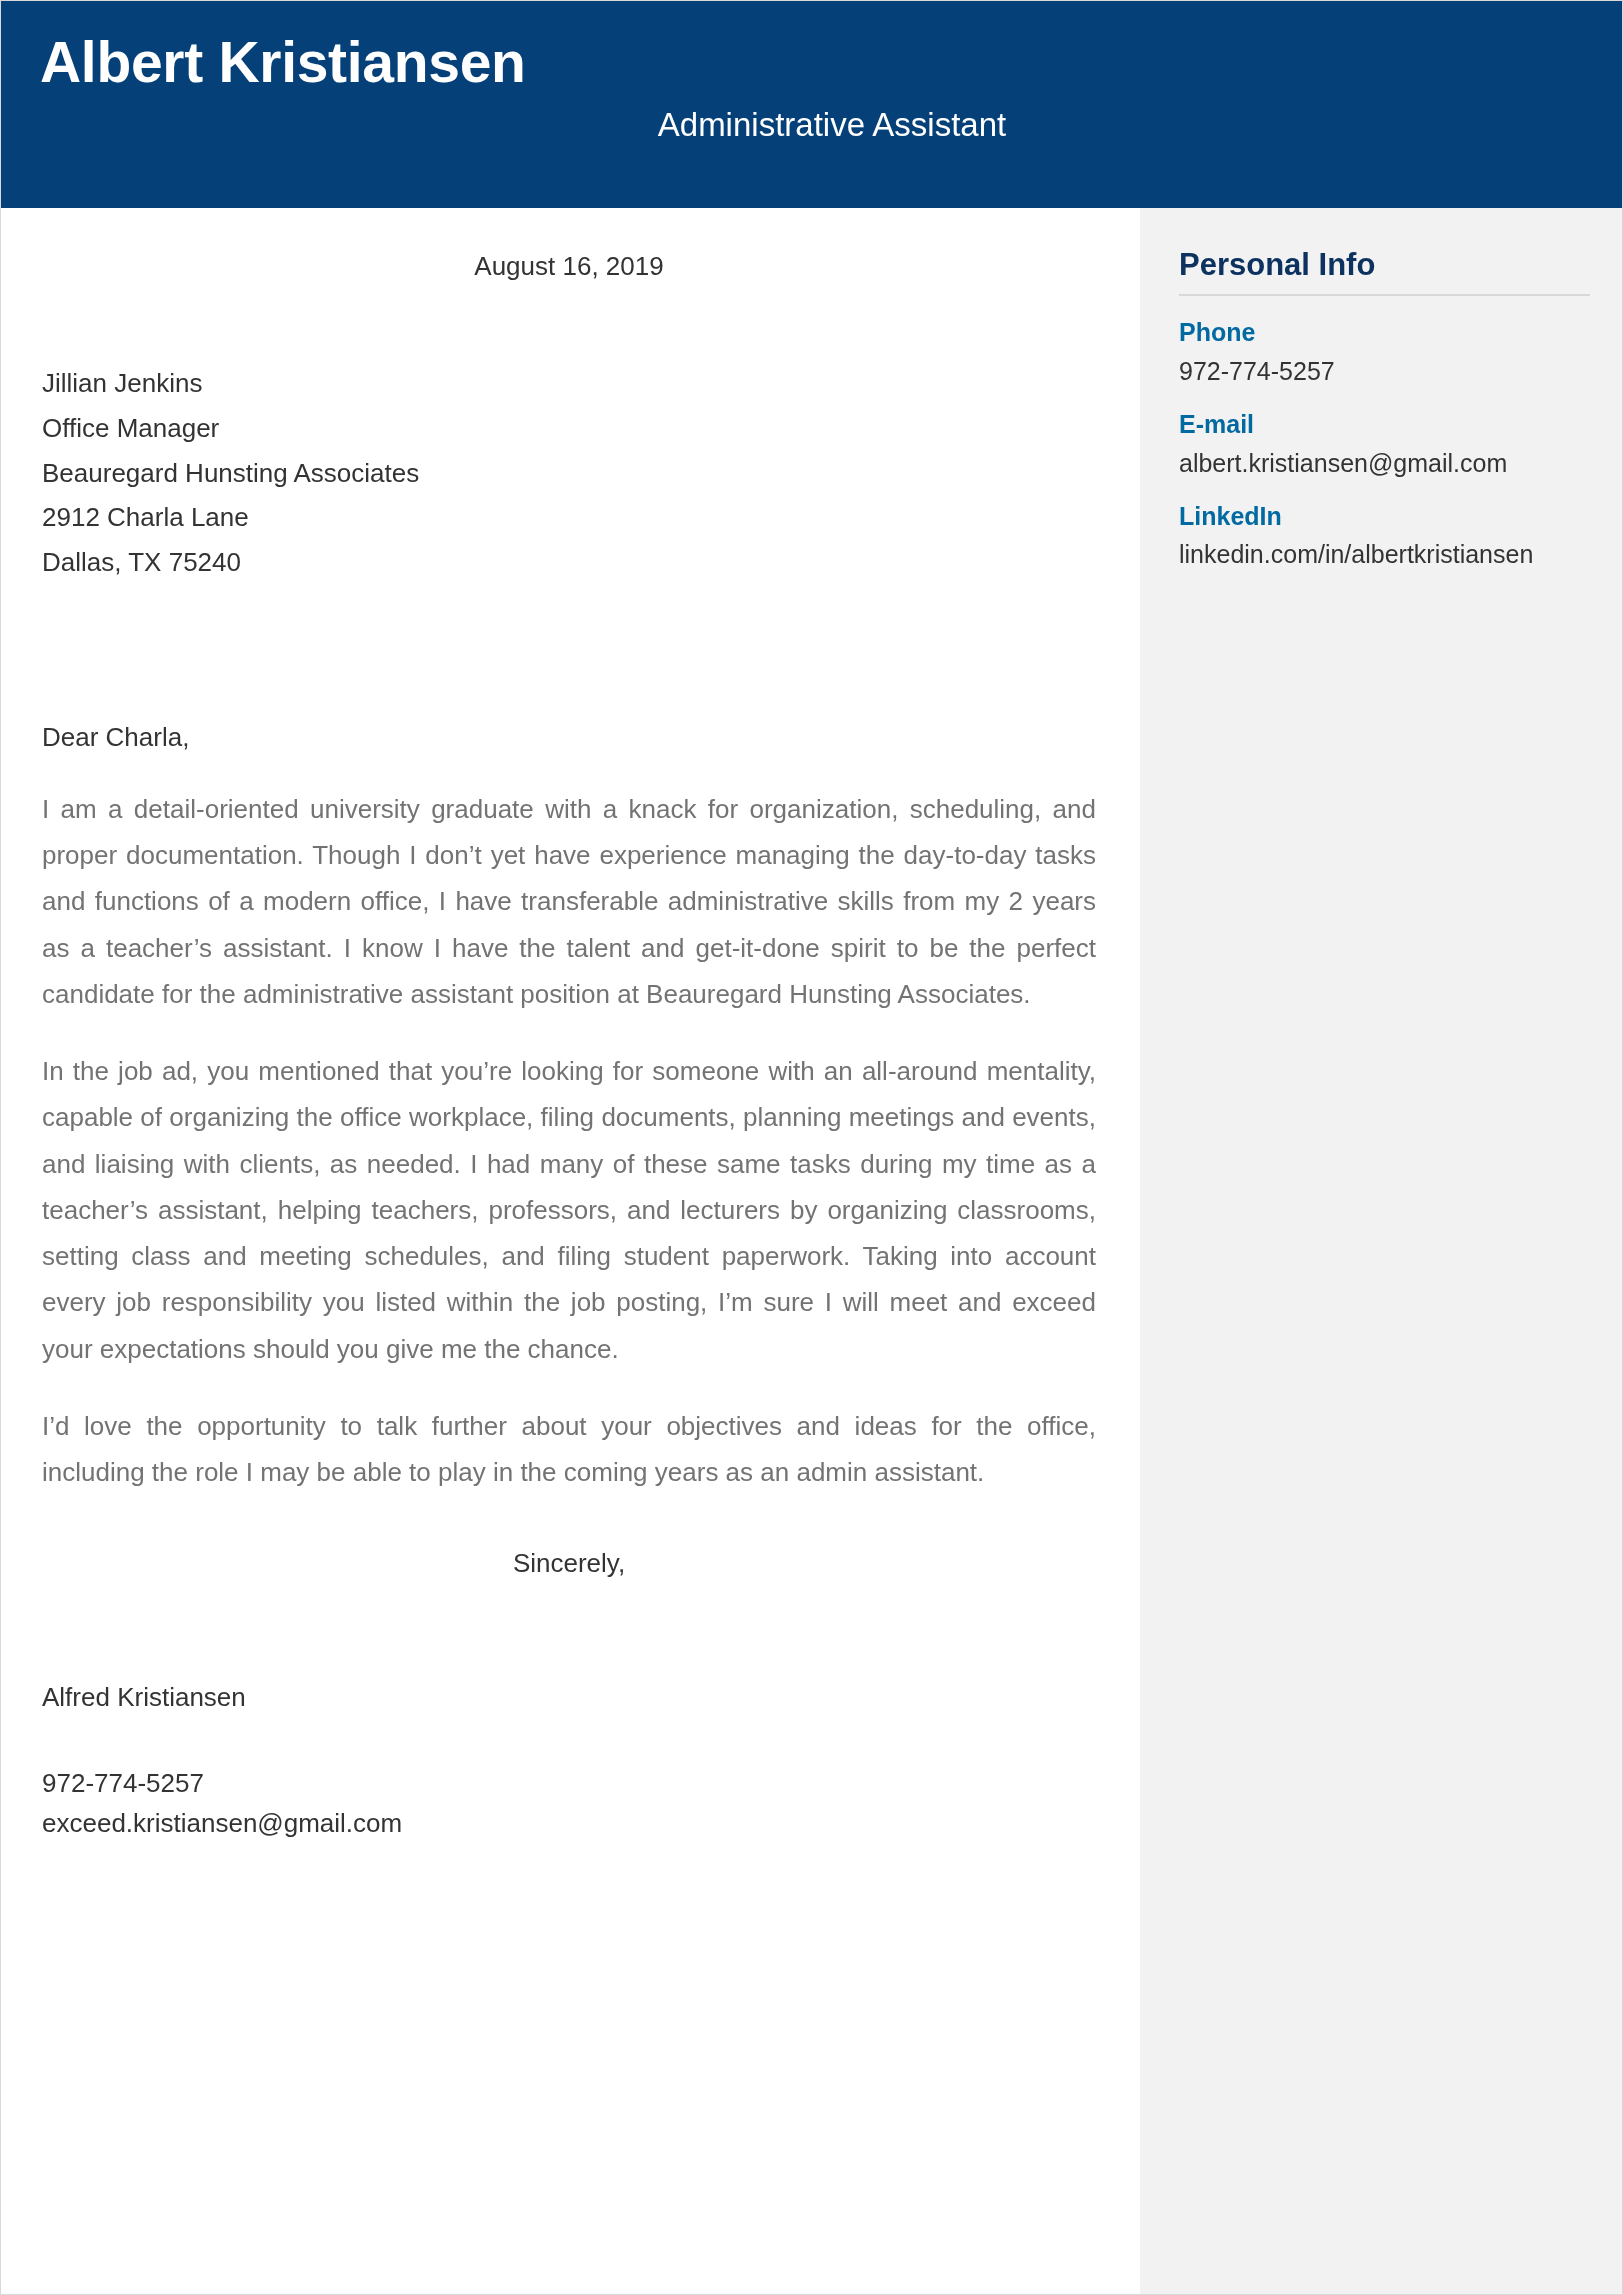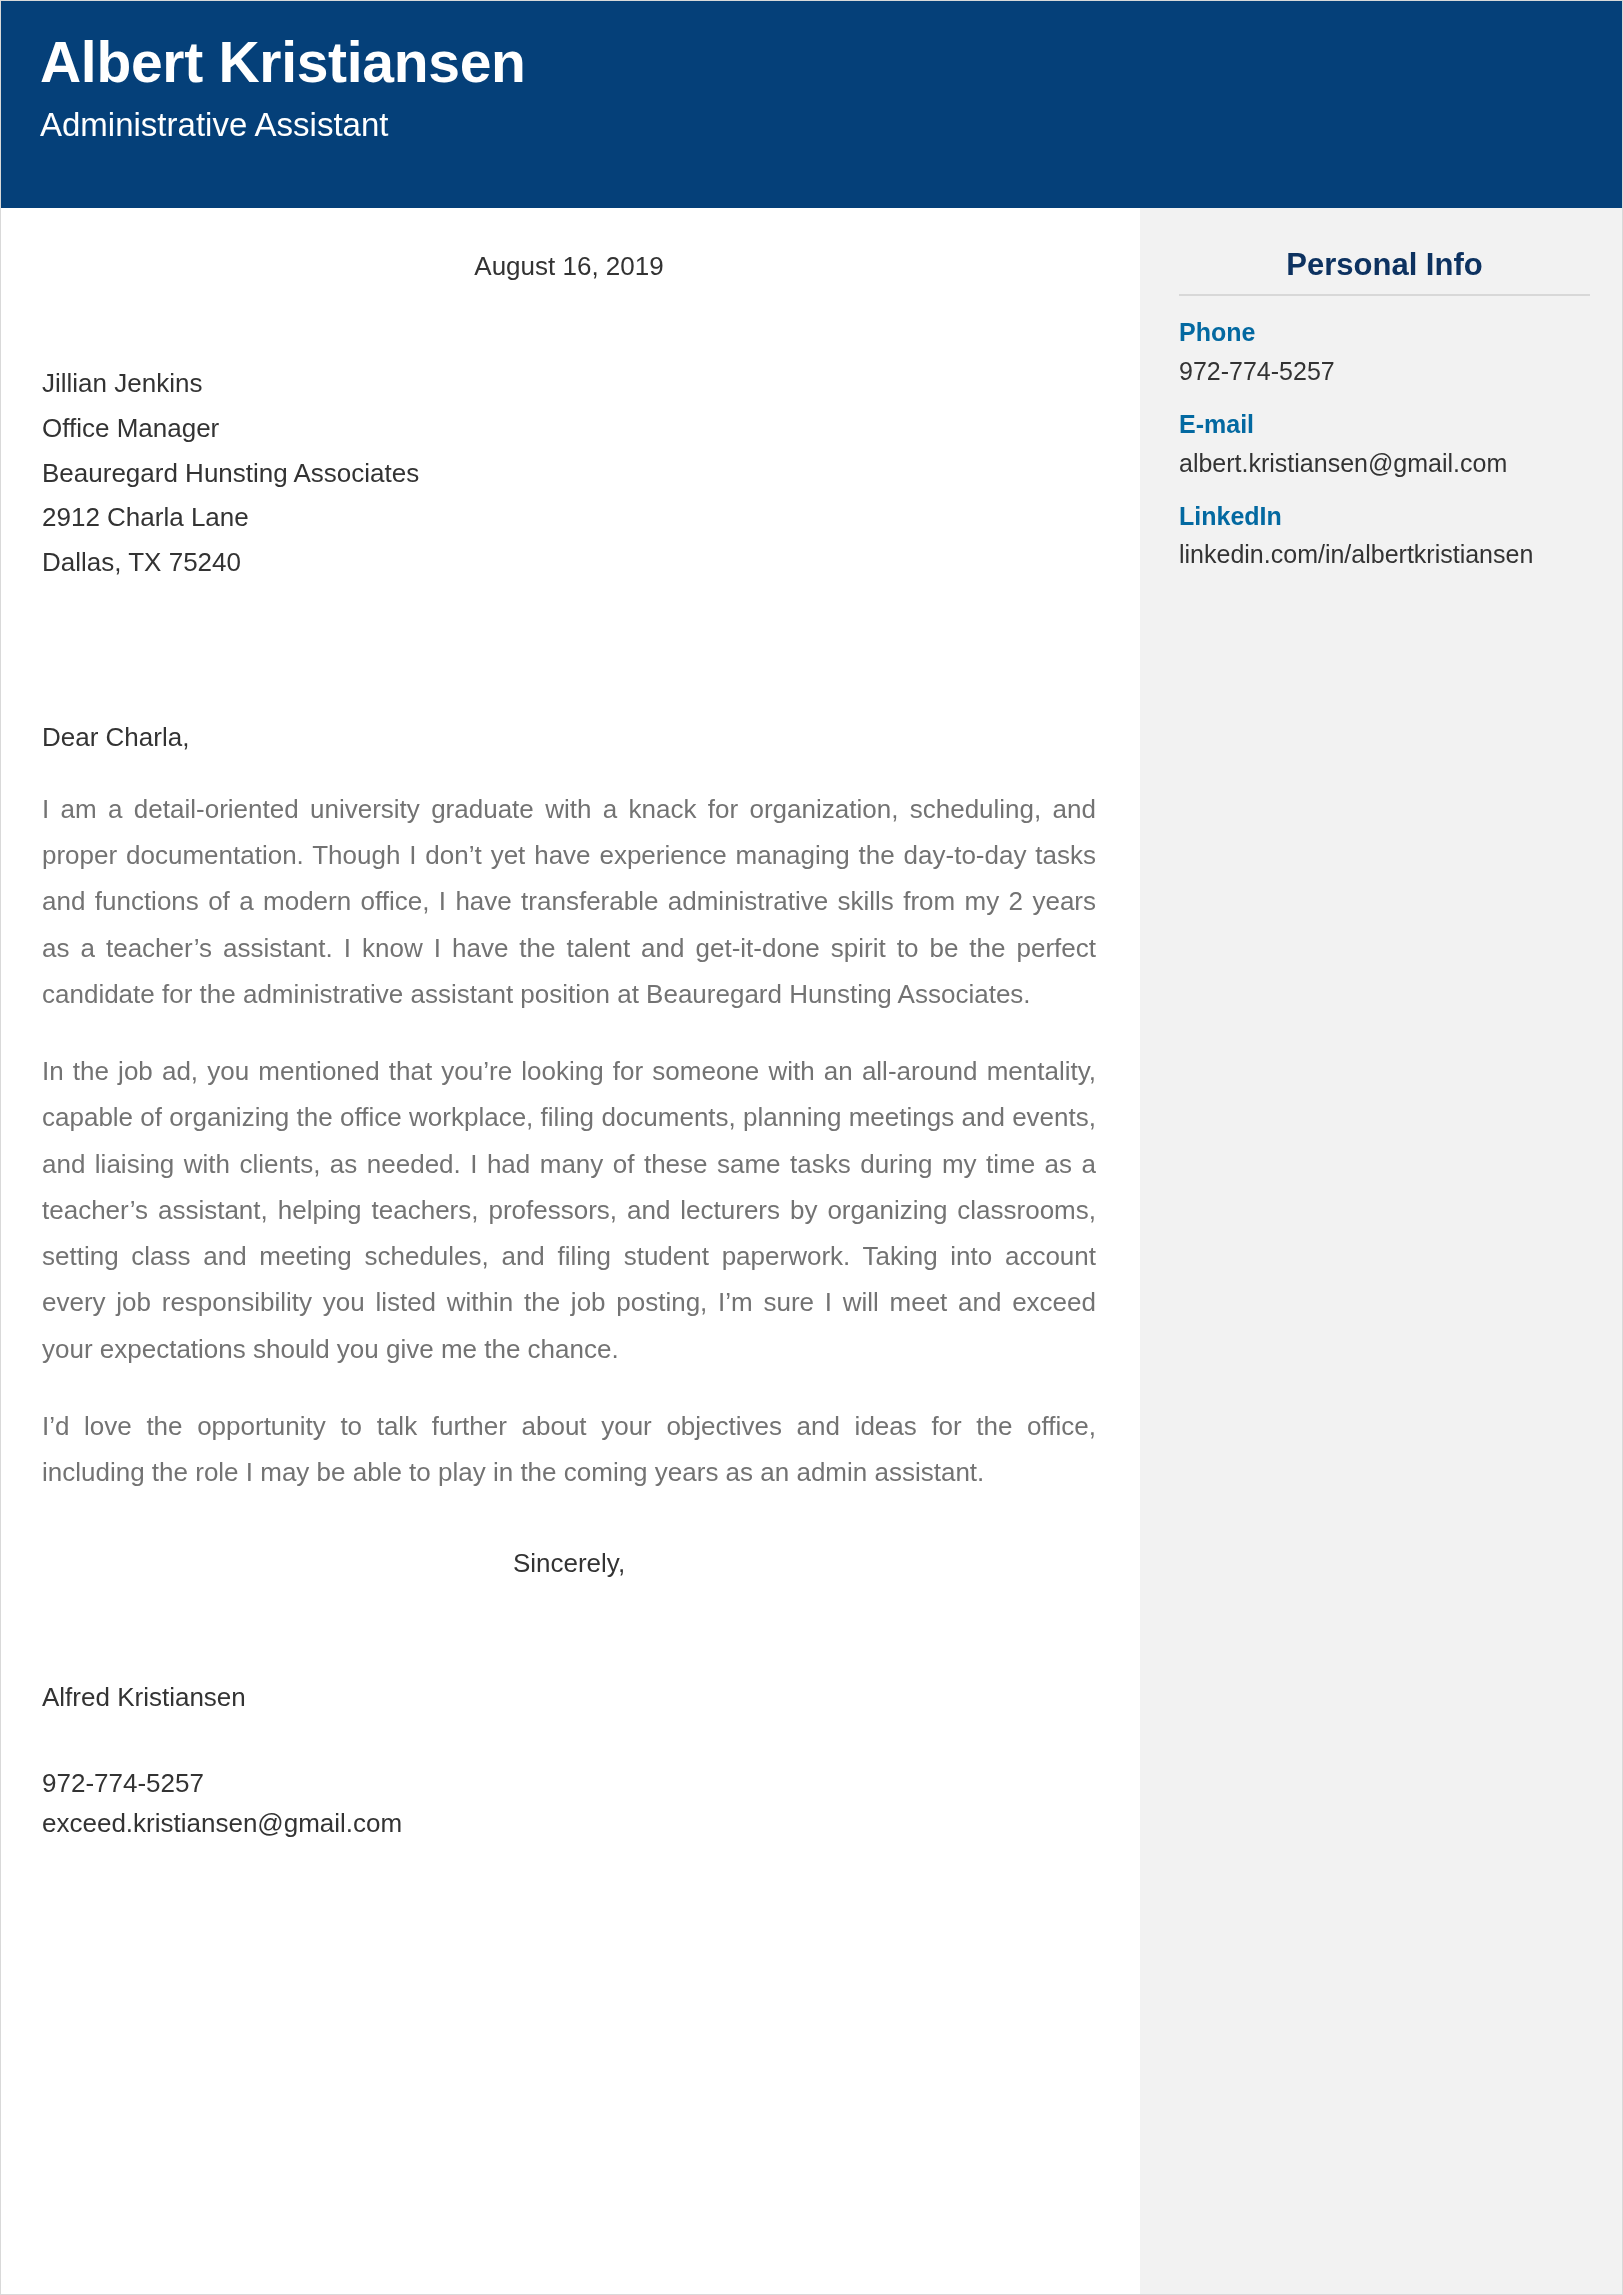--- a/index.html
+++ b/index.html
@@ -44,41 +44,41 @@
     margin: 0;
     white-space: nowrap;
   }
   .header-title {
     color: #ffffff;
     font-size: 33px;
     font-weight: normal;
     line-height: 1.2;
     margin: 13px 0 0 0;
     white-space: nowrap;
+    text-align: center;
   }
 
   
   .sidebar {
     position: absolute;
     left: 1139px;
     top: 207px;
     width: 485px;
     height: 2089px;
     background: #f2f2f2;
     box-sizing: border-box;
     padding: 39px 35px 0 39px;
   }
   .sidebar-heading {
     color: #0d3260;
     font-size: 31px;
     font-weight: bold;
     line-height: 1.15;
     margin: 0;
     white-space: nowrap;
-    text-align: center;
   }
   .sidebar-rule {
     height: 1.8px;
     background: #d8d8d8;
     margin: 11.8px 0 20px 0;
     width: 100%;
   }
   .info-group {
     margin-bottom: 21px;
   }

